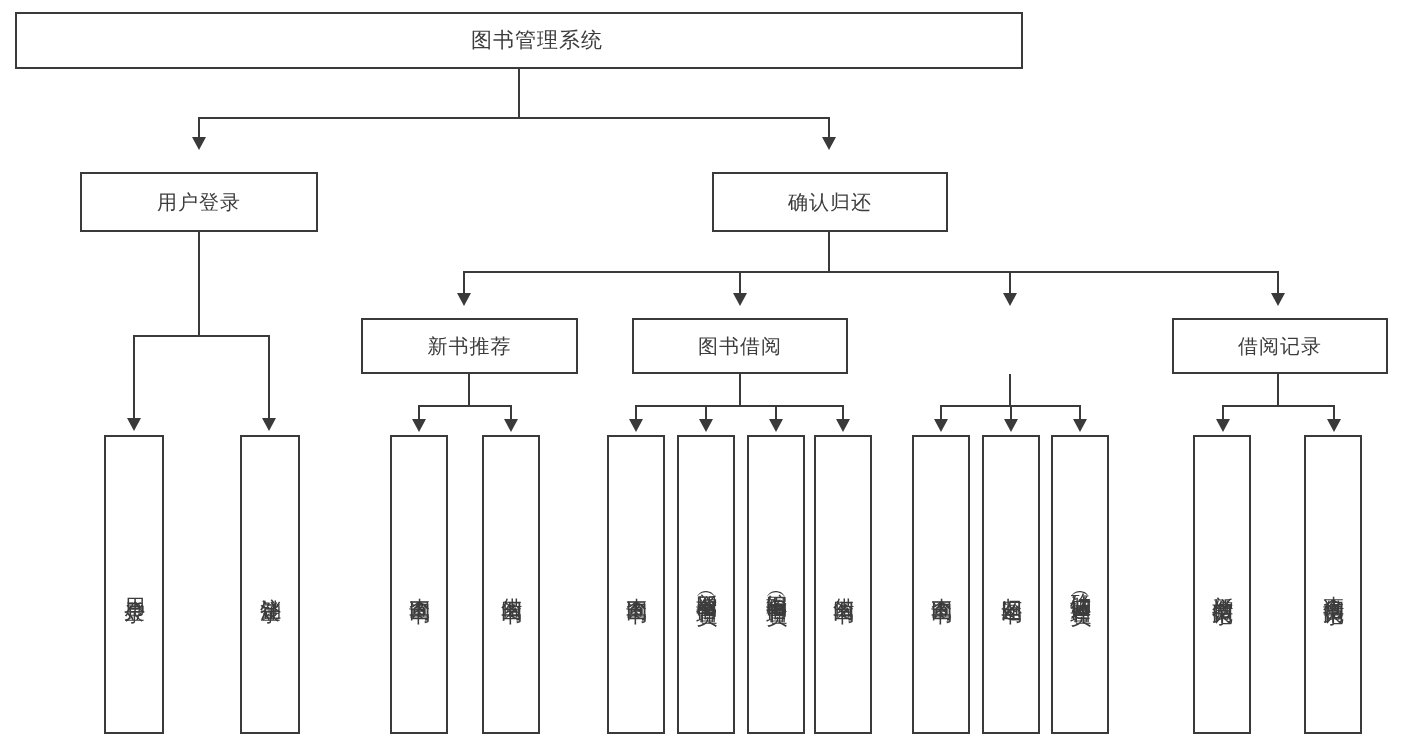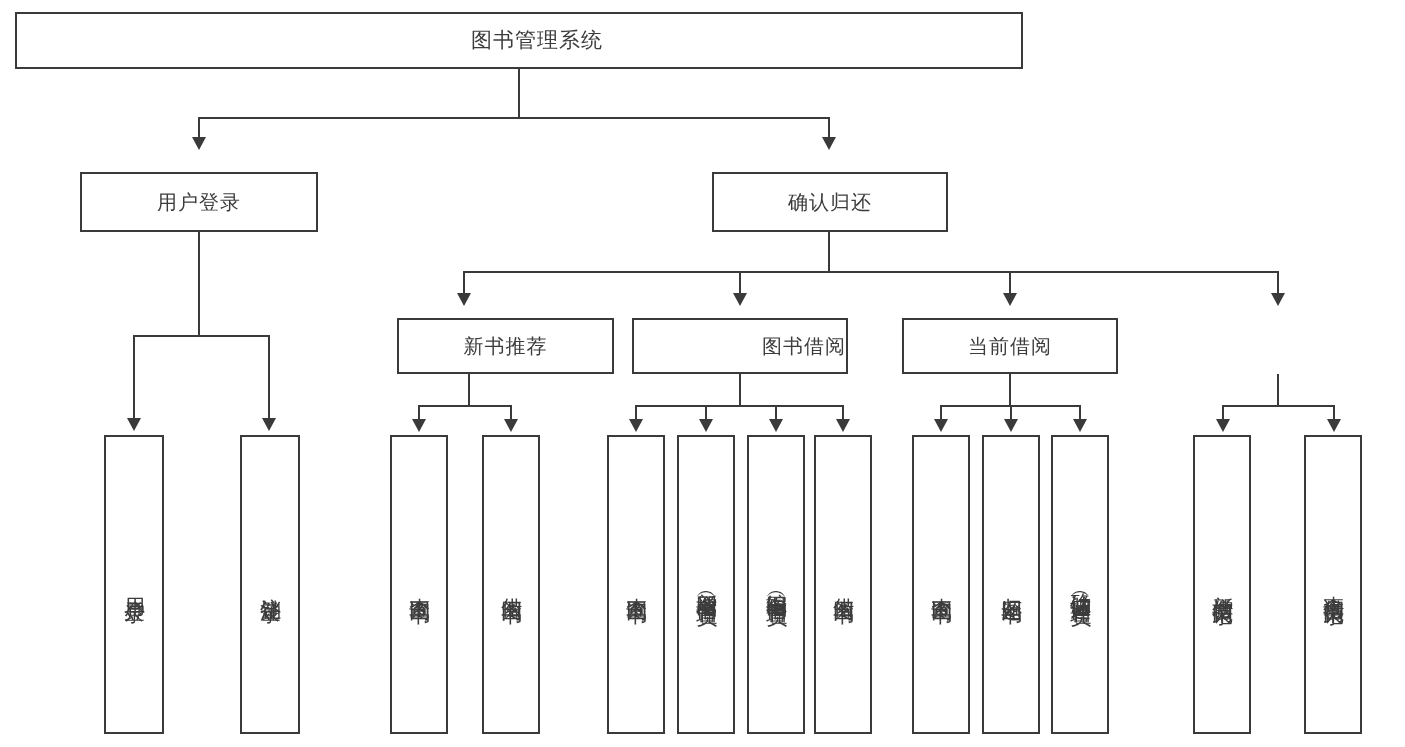--- a/index.html
+++ b/index.html
@@ -117,28 +117,28 @@
   <div class="conn hline" style="left:463px;top:271px;width:814px;height:2px;"></div>
   <div class="conn vline" style="left:463px;top:271px;width:2px;height:24px;"></div>
   <div class="arrow" style="left:457px;top:293px;"></div>
   <div class="conn vline" style="left:739px;top:271px;width:2px;height:24px;"></div>
   <div class="arrow" style="left:733px;top:293px;"></div>
   <div class="conn vline" style="left:1009px;top:271px;width:2px;height:24px;"></div>
   <div class="arrow" style="left:1003px;top:293px;"></div>
   <div class="conn vline" style="left:1277px;top:271px;width:2px;height:24px;"></div>
   <div class="arrow" style="left:1271px;top:293px;"></div>
 
-  <div class="node" style="left:361px;top:318px;width:217px;height:56px;margin-left:36px;">
+  <div class="node" style="left:361px;top:318px;width:217px;height:56px;">
     <span class="lbl">新书推荐</span>
   </div>
-  <div class="node" style="left:632px;top:318px;width:216px;height:56px;justify-content:flex-end;">
+  <div class="node" style="left:632px;top:318px;width:216px;height:56px;">
     <span class="lbl">图书借阅</span>
   </div>
-  <div class="node" style="left:902px;top:318px;width:216px;height:56px;">
-    <span class="lbl">当前借阅</span>
+  <div class="node" style="left:1172px;top:318px;width:216px;height:56px;">
+    <span class="lbl">借阅记录</span>
   </div>
 
   <div class="conn vline" style="left:468px;top:374px;width:2px;height:32px;"></div>
   <div class="conn hline" style="left:418px;top:405px;width:94px;height:2px;"></div>
   <div class="conn vline" style="left:418px;top:405px;width:2px;height:16px;"></div>
   <div class="arrow" style="left:412px;top:419px;"></div>
   <div class="conn vline" style="left:510px;top:405px;width:2px;height:16px;"></div>
   <div class="arrow" style="left:504px;top:419px;"></div>
 
   <div class="conn vline" style="left:739px;top:374px;width:2px;height:32px;"></div>

